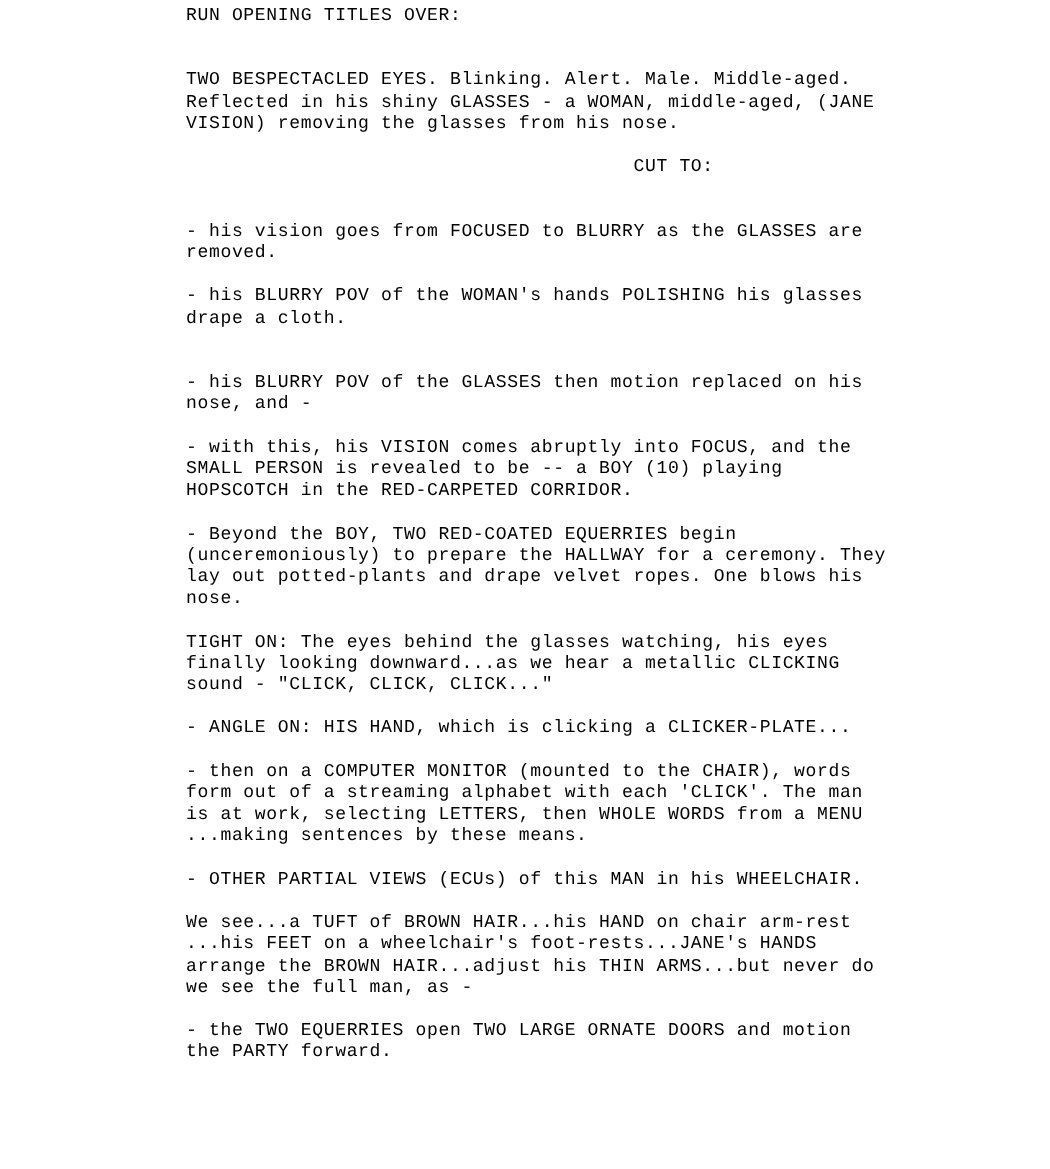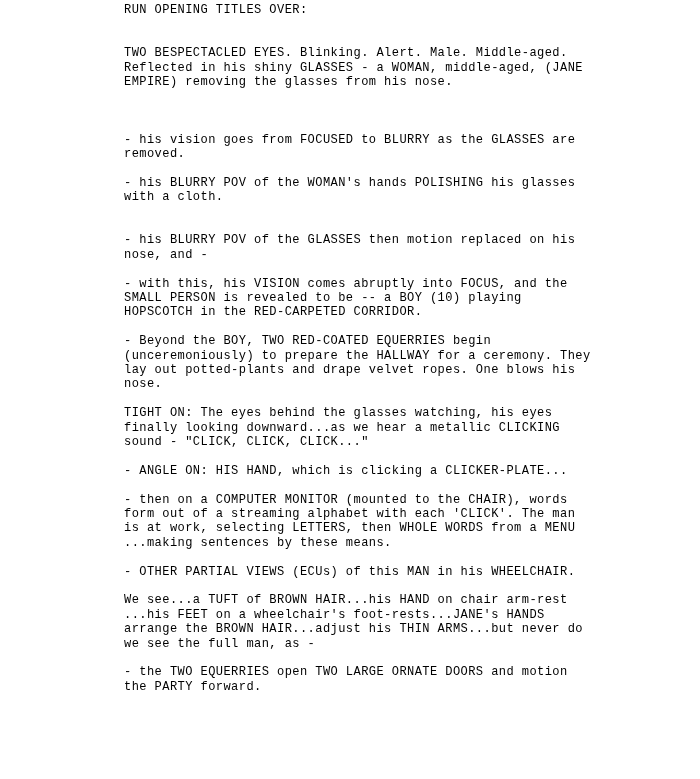--- a/index.html
+++ b/index.html
@@ -51,23 +51,23 @@
     white-space: pre;
     margin: 0;
   }
 </style>
 </head>
 <body>
 
 <div id="screenplay-page">
   <div class="script-body" id="script-body"><div class="block">RUN OPENING TITLES OVER:</div><span class="blank-line"></span><span class="blank-line"></span><div class="block">TWO BESPECTACLED EYES. Blinking. Alert. Male. Middle-aged.
 Reflected in his shiny GLASSES - a WOMAN, middle-aged, (JANE
-EMPIRE) removing the glasses from his nose.</div><span class="blank-line"></span><span class="blank-line"></span><span class="blank-line"></span><div class="block">- his vision goes from FOCUSED to BLURRY as the GLASSES are
+VISION) removing the glasses from his nose.</div><span class="blank-line"></span><div class="transition">                                       CUT TO:</div><span class="blank-line"></span><span class="blank-line"></span><div class="block">- his vision goes from FOCUSED to BLURRY as the GLASSES are
 removed.</div><span class="blank-line"></span><div class="block">- his BLURRY POV of the WOMAN's hands POLISHING his glasses
-with a cloth.</div><span class="blank-line"></span><span class="blank-line"></span><div class="block">- his BLURRY POV of the GLASSES then motion replaced on his
+drape a cloth.</div><span class="blank-line"></span><span class="blank-line"></span><div class="block">- his BLURRY POV of the GLASSES then motion replaced on his
 nose, and -</div><span class="blank-line"></span><div class="block">- with this, his VISION comes abruptly into FOCUS, and the
 SMALL PERSON is revealed to be -- a BOY (10) playing
 HOPSCOTCH in the RED-CARPETED CORRIDOR.</div><span class="blank-line"></span><div class="block">- Beyond the BOY, TWO RED-COATED EQUERRIES begin
 (unceremoniously) to prepare the HALLWAY for a ceremony. They
 lay out potted-plants and drape velvet ropes. One blows his
 nose.</div><span class="blank-line"></span><div class="block">TIGHT ON: The eyes behind the glasses watching, his eyes
 finally looking downward...as we hear a metallic CLICKING
 sound - "CLICK, CLICK, CLICK..."</div><span class="blank-line"></span><div class="block">- ANGLE ON: HIS HAND, which is clicking a CLICKER-PLATE...</div><span class="blank-line"></span><div class="block">- then on a COMPUTER MONITOR (mounted to the CHAIR), words
 form out of a streaming alphabet with each 'CLICK'. The man
 is at work, selecting LETTERS, then WHOLE WORDS from a MENU

